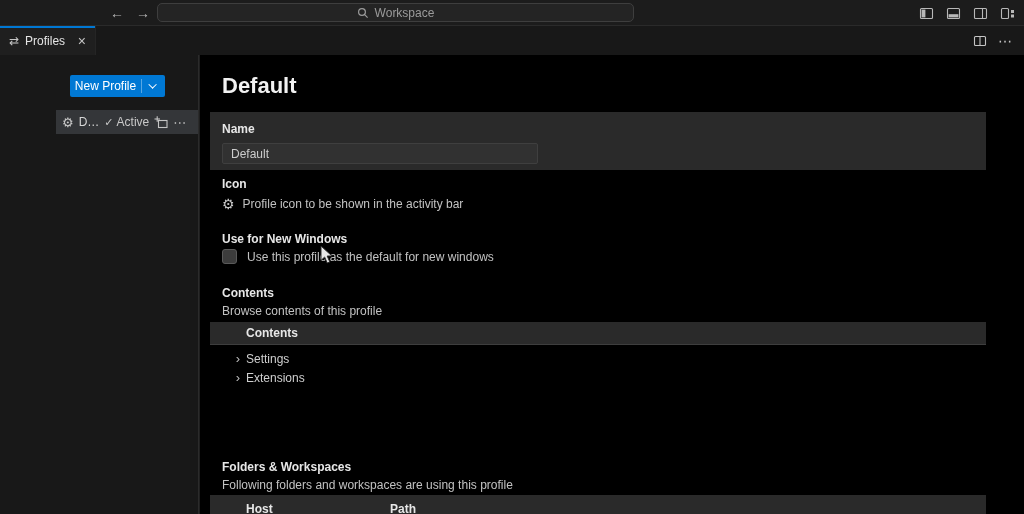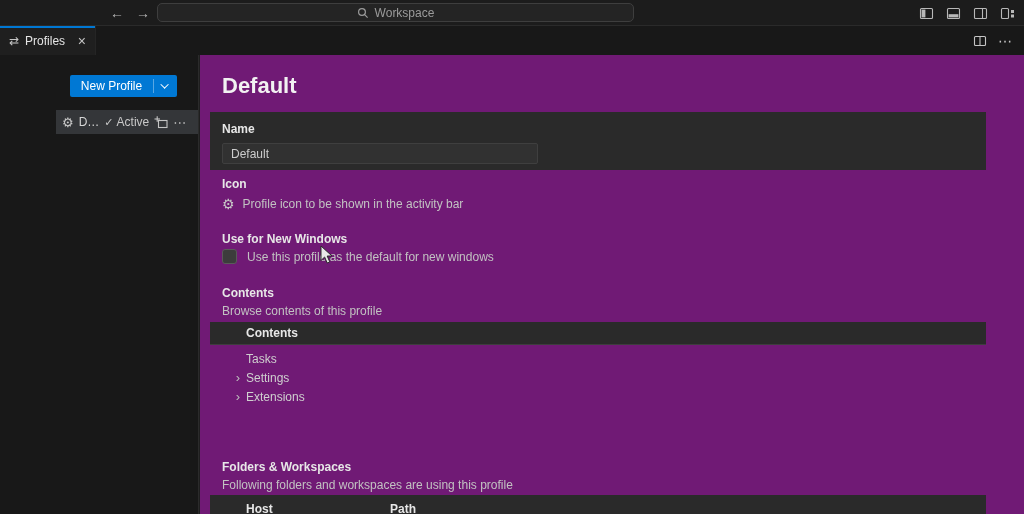--- a/index.html
+++ b/index.html
@@ -59,21 +59,21 @@
     padding-right:11px; color:#c5c5c5;
   }
   .tab-actions .more { font-size:14px; letter-spacing:1px; }
 
   
   .sidebar {
     position:absolute; top:55px; left:0; bottom:0; width:199px;
     background:#181818; border-right:1px solid #2b2b2b;
   }
   .new-profile-btn {
-    position:absolute; left:70px; top:20px; width:107px; height:22px;
+    position:absolute; left:70px; top:20px; width:95px; height:22px;
     background:#0078d4; border-radius:2px; display:flex; color:#ffffff;
     font-size:12px; cursor:default;
   }
   .btn-main { flex:1; display:flex; align-items:center; justify-content:center; }
   .btn-divider { width:1px; background:rgba(255,255,255,0.35); margin:4px 0; }
   .btn-chevron { width:23px; display:flex; align-items:center; justify-content:center; }
   .chev-down {
     width:6px; height:6px; border-left:1.4px solid #fff; border-bottom:1.4px solid #fff;
     transform:rotate(-45deg) translateY(-2px);
   }
@@ -82,21 +82,21 @@
     background:#343639; display:flex; align-items:center;
     padding:0 6px; gap:5px; font-size:12px; color:#d6d6d6;
   }
   .profile-row .gear { font-size:13px; color:#c8c8c8; }
   .profile-row .badge { display:flex; align-items:center; gap:3px; color:#c9c9c9; }
   .profile-row .badge .chk { font-size:11px; }
   .profile-row .row-more { font-size:13px; color:#c5c5c5; letter-spacing:1px; }
   .profile-row svg { display:block; }
 
   
-  .editor { position:absolute; left:200px; top:55px; right:0; bottom:0; background:#701a75; }
+  .editor { position:absolute; left:200px; top:55px; right:0; bottom:0; background:#000000; }
   .page-title { position:absolute; left:22px; top:18px; font-size:22px; font-weight:700; color:#f2f2f2; }
 
   .band { position:absolute; left:10px; width:776px; background:#2a2a2a; }
   .sec-label { font-size:12px; font-weight:700; color:#e7e7e7; }
   .sec-desc  { font-size:12px; color:#c2c2c2; }
 
   .name-band { top:57px; height:58px; padding:10px 12px; }
   .name-input {
     margin-top:7px; width:316px; height:21px;
     background:#313131; border:1px solid #3f3f3f; border-radius:2px;
@@ -232,24 +232,20 @@
     <span class="checkbox"></span>
     <span class="sec-desc">Use this profile as the default for new windows</span>
   </div>
 
   <div class="sec-label contents-label">Contents</div>
   <div class="sec-desc contents-desc">Browse contents of this profile</div>
   <div class="band contents-table">
     <div class="ctable-header">Contents</div>
     <div class="ctable-rows">
       <div class="ctable-row">
-        <span class="chev"></span>
-        <span class="row-label">Tasks</span>
-      </div>
-      <div class="ctable-row">
         <span class="chev">›</span>
         <span class="row-label">Settings</span>
       </div>
       <div class="ctable-row">
         <span class="chev">›</span>
         <span class="row-label">Extensions</span>
       </div>
     </div>
   </div>
 

